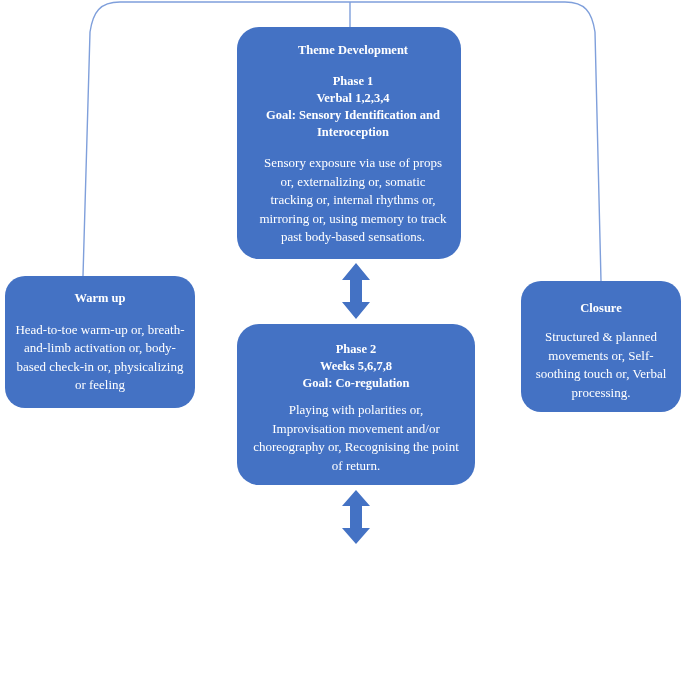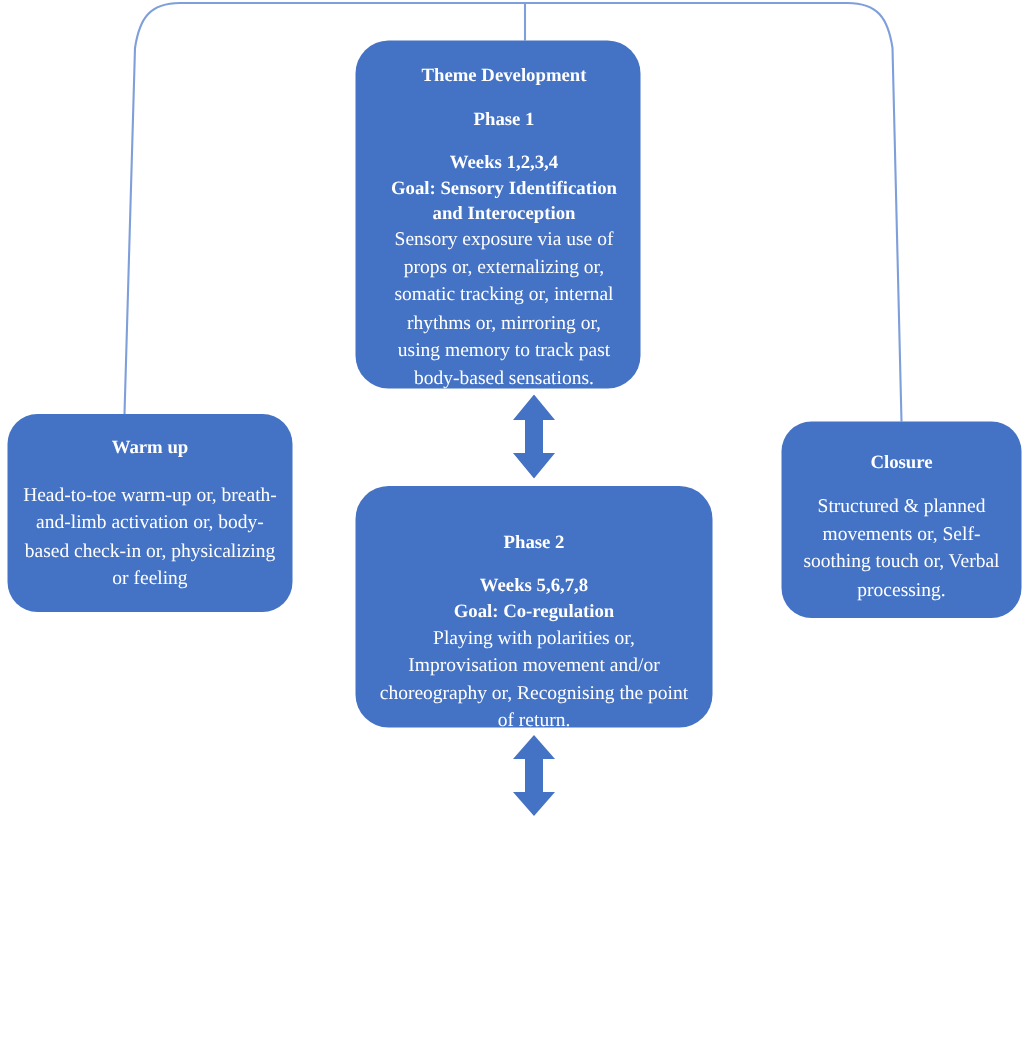--- a/index.html
+++ b/index.html
@@ -40,36 +40,35 @@
   }
   .node .title {
     font-weight: bold;
     font-size: 12.5px;
     line-height: 1.35;
   }
   .node .sub {
     font-weight: bold;
     font-size: 12.5px;
     line-height: 1.35;
-    margin-top: 12px;
   }
   .node .goal {
     font-size: 12.5px;
     line-height: 1.35;
     font-weight: bold;
   }
   .node .body {
     font-size: 13px;
     line-height: 1.42;
   }
   .gap-md { height: 14px; }
 
   
   #node-phase1 {
-    left: 237px; top: 27px; width: 190px; height: 232px;
+    left: 237px; top: 27px; width: 224px; height: 232px;
     padding: 15px 14px 10px 22px;
   }
   #node-phase2 {
     left: 237px; top: 324px; width: 238px; height: 161px;
     padding: 17px 14px 10px 14px;
   }
   #node-phase3 {
     left: 237px; top: 548px; width: 238px; height: 140px;
     padding: 17px 16px 10px 16px;
   }
@@ -105,21 +104,21 @@
 
     <path d="M 350 2 L 565 2 C 585 2 592 12 595 32 L 601 281" fill="none" stroke="#7f9fdb" stroke-width="1.4"></path>
 
     <path d="M 350 2 L 350 27" fill="none" stroke="#7f9fdb" stroke-width="1.4"></path>
   </svg>
 
   <div class="node" id="node-phase1">
     <div class="title">Theme Development</div>
     <div class="gap-md"></div>
     <div class="sub">Phase 1</div>
-    <div class="sub">Weeks 1,2,3,4</div>
+    <div class="sub">Verbal 1,2,3,4</div>
     <div class="goal">Goal: Sensory Identification and Interoception</div>
     <div class="gap-md"></div>
     <div class="body">Sensory exposure via use of props or, externalizing or, somatic tracking or, internal rhythms or, mirroring or, using memory to track past body-based sensations.</div>
   </div>
 
   <div class="node" id="node-phase2">
     <div class="sub">Phase 2</div>
     <div class="sub">Weeks 5,6,7,8</div>
     <div class="goal">Goal: Co-regulation</div>
     <div class="gap-md"></div>

